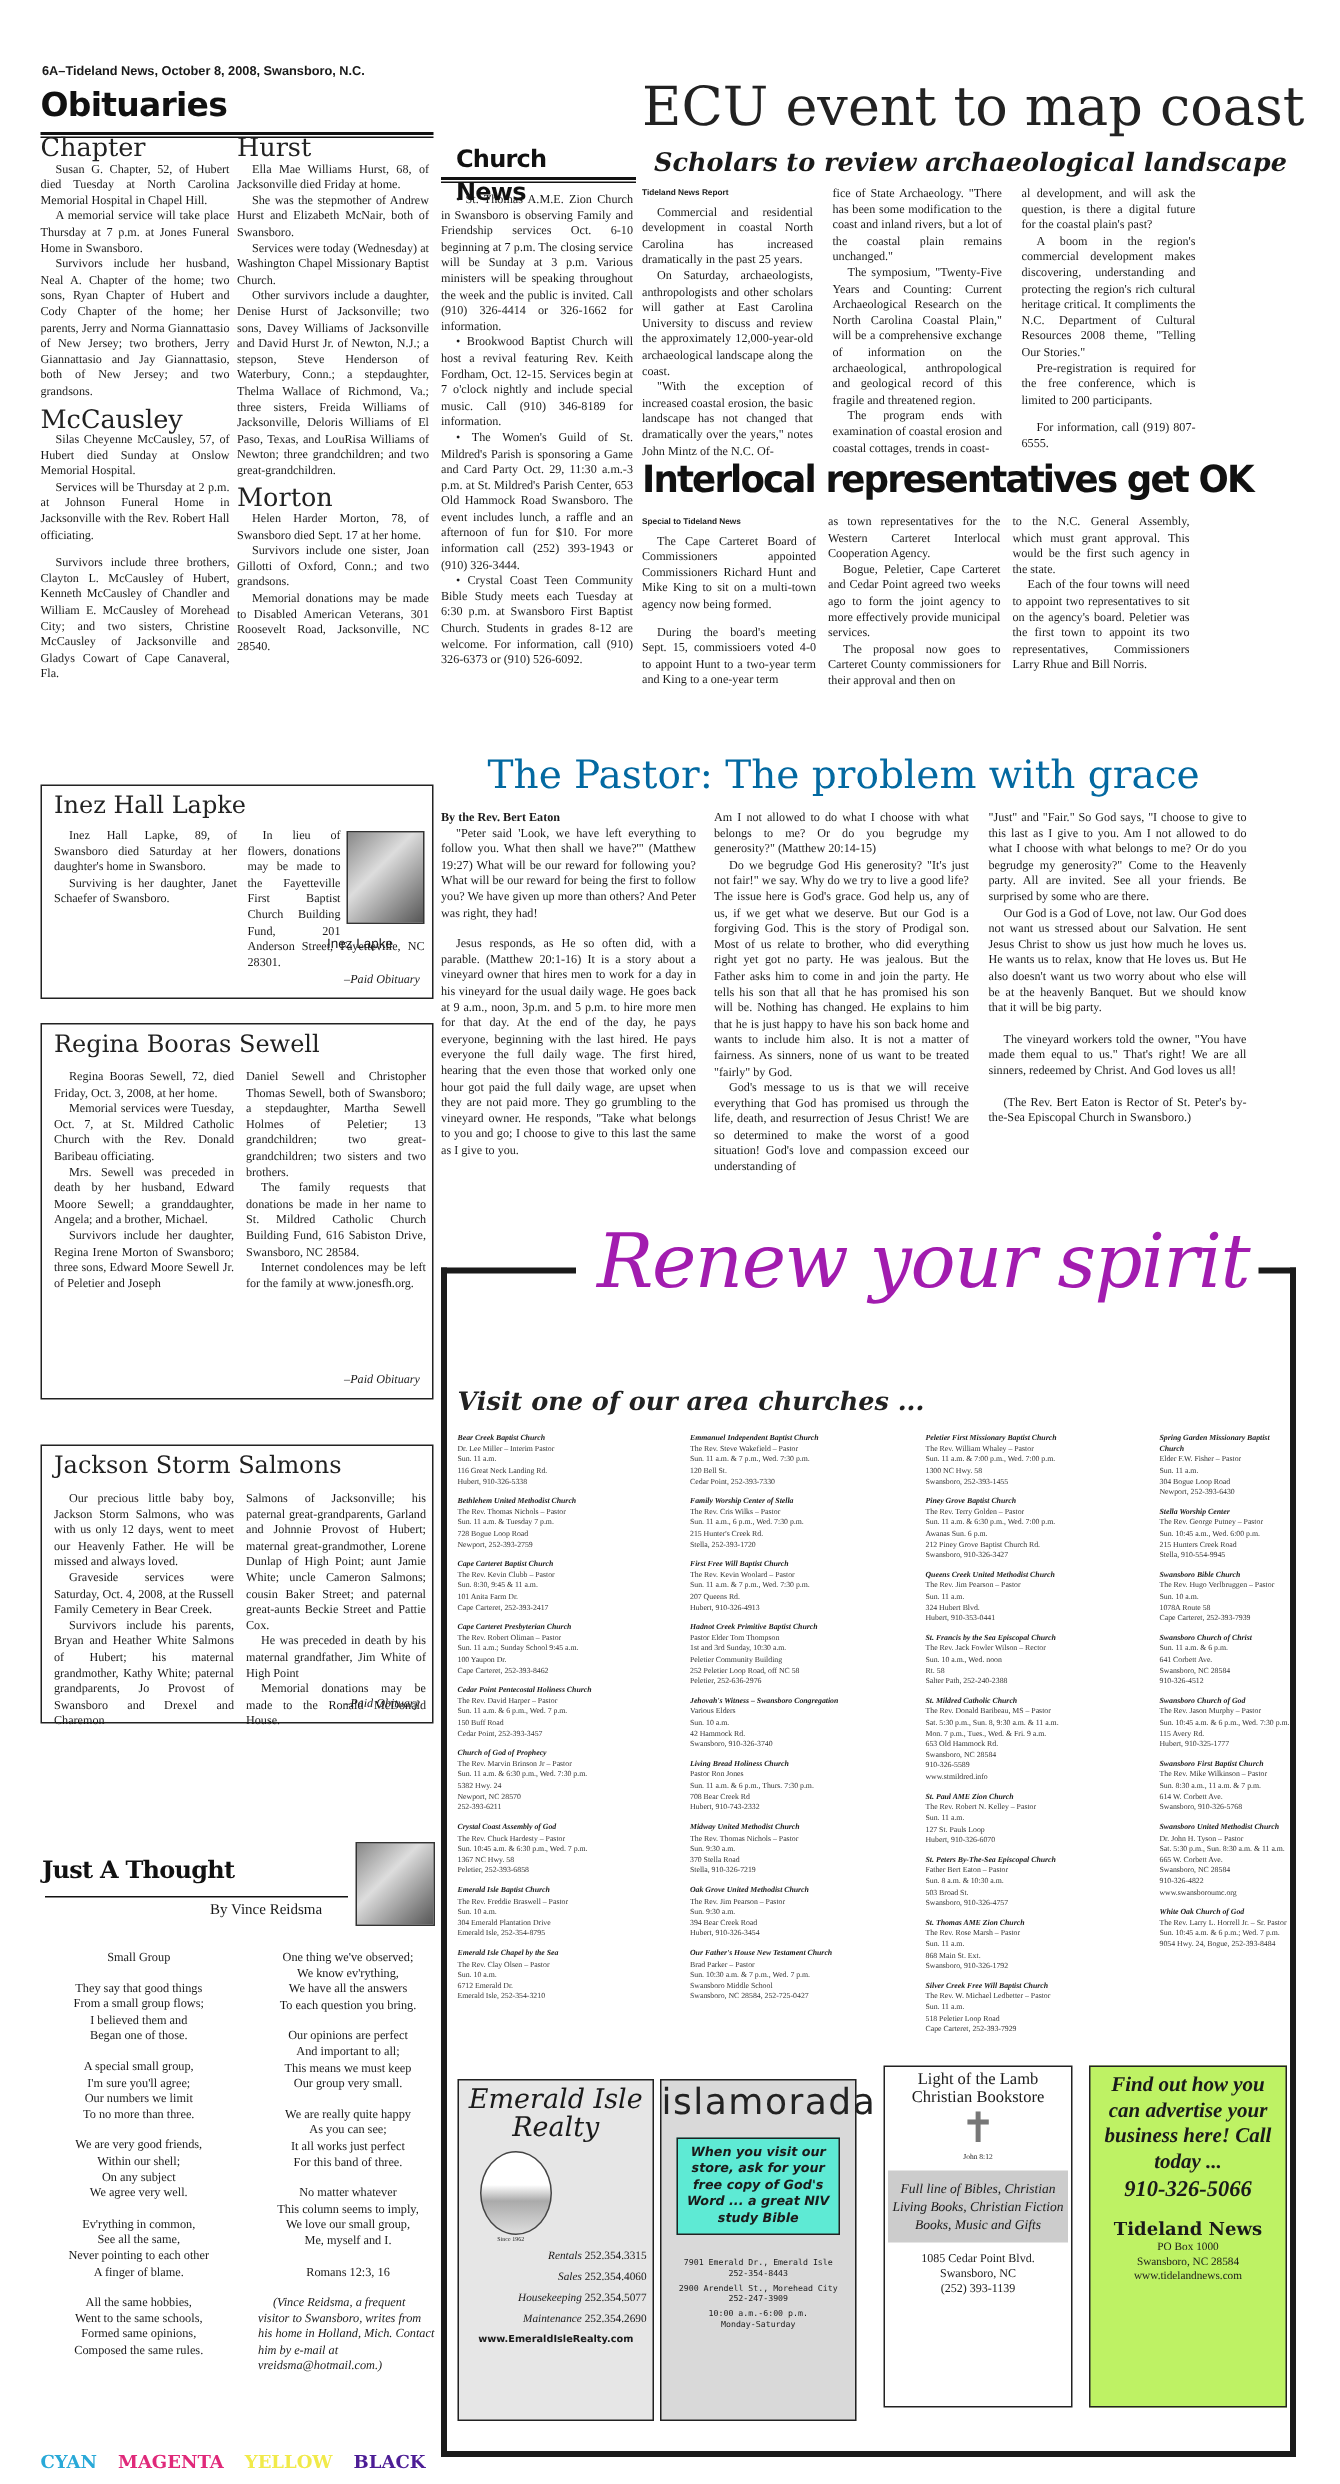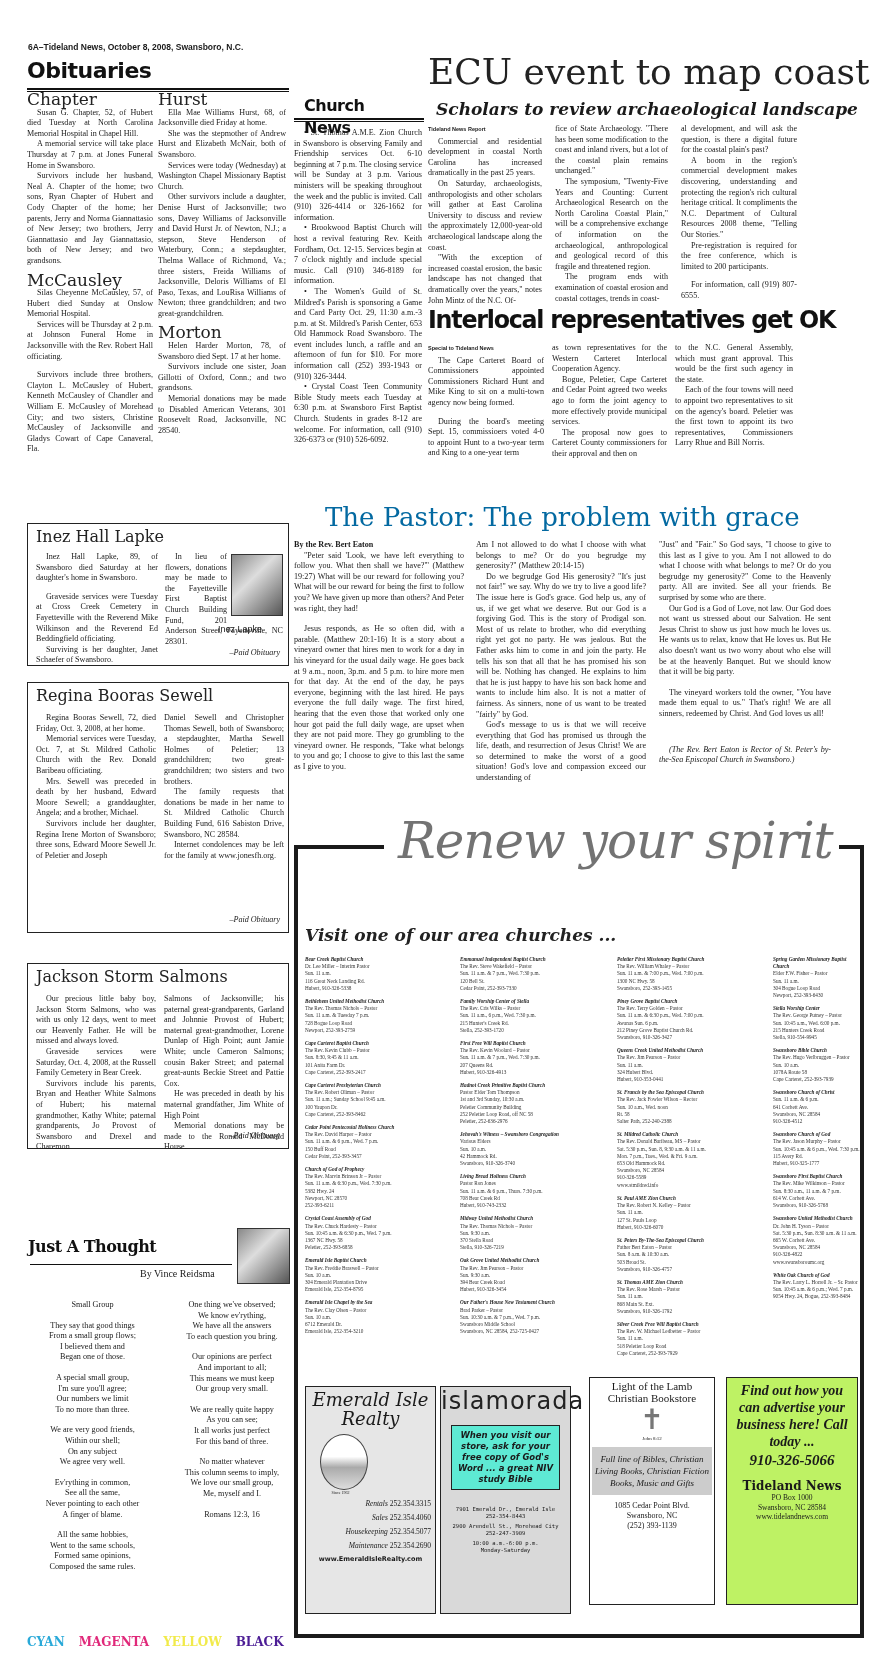--- a/index.html
+++ b/index.html
@@ -102,21 +102,20 @@
 </div>
 <div class="col body-text" style="left:675px;top:343px;width:118px;">
   <p style="text-indent:0">to the N.C. General Assembly, which must grant approval. This would be the first such agency in the state.</p>
   <p>Each of the four towns will need to appoint two representatives to sit on the agency's board. Peletier was the first town to appoint its two representatives, Commissioners Larry Rhue and Bill Norris.</p>
 </div>
 
 <div class="box body-text" style="left:27px;top:523px;width:262px;height:143px;">
   <div class="obit-name" style="font-size:16px;">Inez Hall Lapke</div>
   <div style="position:absolute;left:8px;top:28px;width:122px;">
     <p>Inez Hall Lapke, 89, of Swansboro died Saturday at her daughter's home in Swansboro.</p>
-    <p style="margin-top:8px;">Graveside services were Tuesday at Cross Creek Cemetery in Fayetteville with the Reverend Mike Wilkinson and the Reverend Ed Beddingfield officiating.</p>
     <p>Surviving is her daughter, Janet Schaefer of Swansboro.</p>
   </div>
   <div style="position:absolute;left:137px;top:28px;width:118px;">
     <div class="photo" style="float:right;width:52px;height:62px;margin:2px 0 2px 4px;"></div>
     <p>In lieu of flowers, donations may be made to the Fayetteville First Baptist Church Building Fund, 201 Anderson Street, Fayetteville, NC 28301.</p>
   </div>
   <div style="position:absolute;left:190px;top:100px;font-family:'Liberation Sans',sans-serif;font-size:9px;">Inez Lapke</div>
   <div class="paid" style="position:absolute;right:8px;bottom:6px;">–Paid Obituary</div>
 </div>
 
@@ -208,20 +207,21 @@
       <div>It all works just perfect</div>
       <div>For this band of three.</div>
   </div>
   <div class="stanza">
     <div>No matter whatever</div>
       <div>This column seems to imply,</div>
       <div>We love our small group,</div>
       <div>Me, myself and I.</div>
   </div>
   <div class="stanza">Romans 12:3, 16</div>
+  <div style="text-align:left;font-style:italic;text-indent:10px;">(Vince Reidsma, a frequent visitor to Swansboro, writes from his home in Holland, Mich. Contact him by e-mail at vreidsma@hotmail.com.)</div>
 </div>
 
 <div class="abs cmyk" style="left:27px;top:1632px;">
   <span style="color:#29a9d8">CYAN</span>
   <span style="color:#e0297a">MAGENTA</span>
   <span style="color:#f1ea4a">YELLOW</span>
   <span style="color:#4c1d95">BLACK</span>
 </div>
 
 <div class="abs headline-serif" style="left:325px;top:502px;font-size:26px;color:#0369a1;">The Pastor: The problem with grace</div>
@@ -232,27 +232,27 @@
 </div>
 <div class="col body-text" style="left:476px;top:540px;width:170px;">
   <p style="text-indent:0">Am I not allowed to do what I choose with what belongs to me? Or do you begrudge my generosity?" (Matthew 20:14-15)</p>
   <p>Do we begrudge God His generosity? "It's just not fair!" we say. Why do we try to live a good life? The issue here is God's grace. God help us, any of us, if we get what we deserve. But our God is a forgiving God. This is the story of Prodigal son. Most of us relate to brother, who did everything right yet got no party. He was jealous. But the Father asks him to come in and join the party. He tells his son that all that he has promised his son will be. Nothing has changed. He explains to him that he is just happy to have his son back home and wants to include him also. It is not a matter of fairness. As sinners, none of us want to be treated "fairly" by God.</p>
   <p>God's message to us is that we will receive everything that God has promised us through the life, death, and resurrection of Jesus Christ! We are so determined to make the worst of a good situation! God's love and compassion exceed our understanding of</p>
 </div>
 <div class="col body-text" style="left:659px;top:540px;width:172px;">
   <p style="text-indent:0">"Just" and "Fair." So God says, "I choose to give to this last as I give to you. Am I not allowed to do what I choose with what belongs to me? Or do you begrudge my generosity?" Come to the Heavenly party. All are invited. See all your friends. Be surprised by some who are there.</p>
   <p>Our God is a God of Love, not law. Our God does not want us stressed about our Salvation. He sent Jesus Christ to show us just how much he loves us. He wants us to relax, know that He loves us. But He also doesn't want us two worry about who else will be at the heavenly Banquet. But we should know that it will be big party.</p>
   <p style="margin-top:10px;">The vineyard workers told the owner, "You have made them equal to us." That's right! We are all sinners, redeemed by Christ. And God loves us all!</p>
-  <p style="margin-top:25px;font-style:italic;">(The Rev. Bert Eaton is Rector of St. Peter's by-the-Sea Episcopal Church in Swansboro.)</p>
+  <p style="margin-top:10px;">(The Rev. Bert Eaton is Rector of St. Peter's by-the-Sea Episcopal Church in Swansboro.)</p>
 </div>
 
 <div class="abs" style="left:294px;top:845px;width:570px;height:793px;border:4px solid #1a1a1a;border-top:none;"></div>
 <div class="abs" style="left:294px;top:845px;width:90px;border-top:4px solid #1a1a1a;"></div>
 <div class="abs" style="left:700px;top:845px;width:164px;border-top:4px solid #1a1a1a;"></div>
-<div class="abs" style="left:392px;top:812px;font-family:'DejaVu Serif',serif;font-style:italic;font-size:50px;letter-spacing:-1px;color:#737373;background:#fff;padding:0 6px;">Renew your spirit</div>
+<div class="abs" style="left:392px;top:812px;font-family:'DejaVu Serif',serif;font-style:italic;font-size:50px;letter-spacing:-1px;color:#a21caf;background:#fff;padding:0 6px;">Renew your spirit</div>
 <div class="abs" style="left:305px;top:925px;font-family:'DejaVu Serif',serif;font-weight:bold;font-style:italic;font-size:17px;color:#222;">Visit one of our area churches ...</div>
 
 <div class="church-dir" style="left:305px;top:956px;width:135px;" id="dir0">
     <div class="entry">
       <div class="nm">Bear Creek Baptist Church</div>
       <div>Dr. Lee Miller – Interim Pastor</div>
       <div>Sun. 11 a.m.</div>
       <div>116 Great Neck Landing Rd.</div>
       <div>Hubert, 910-326-5338</div>
     </div>

